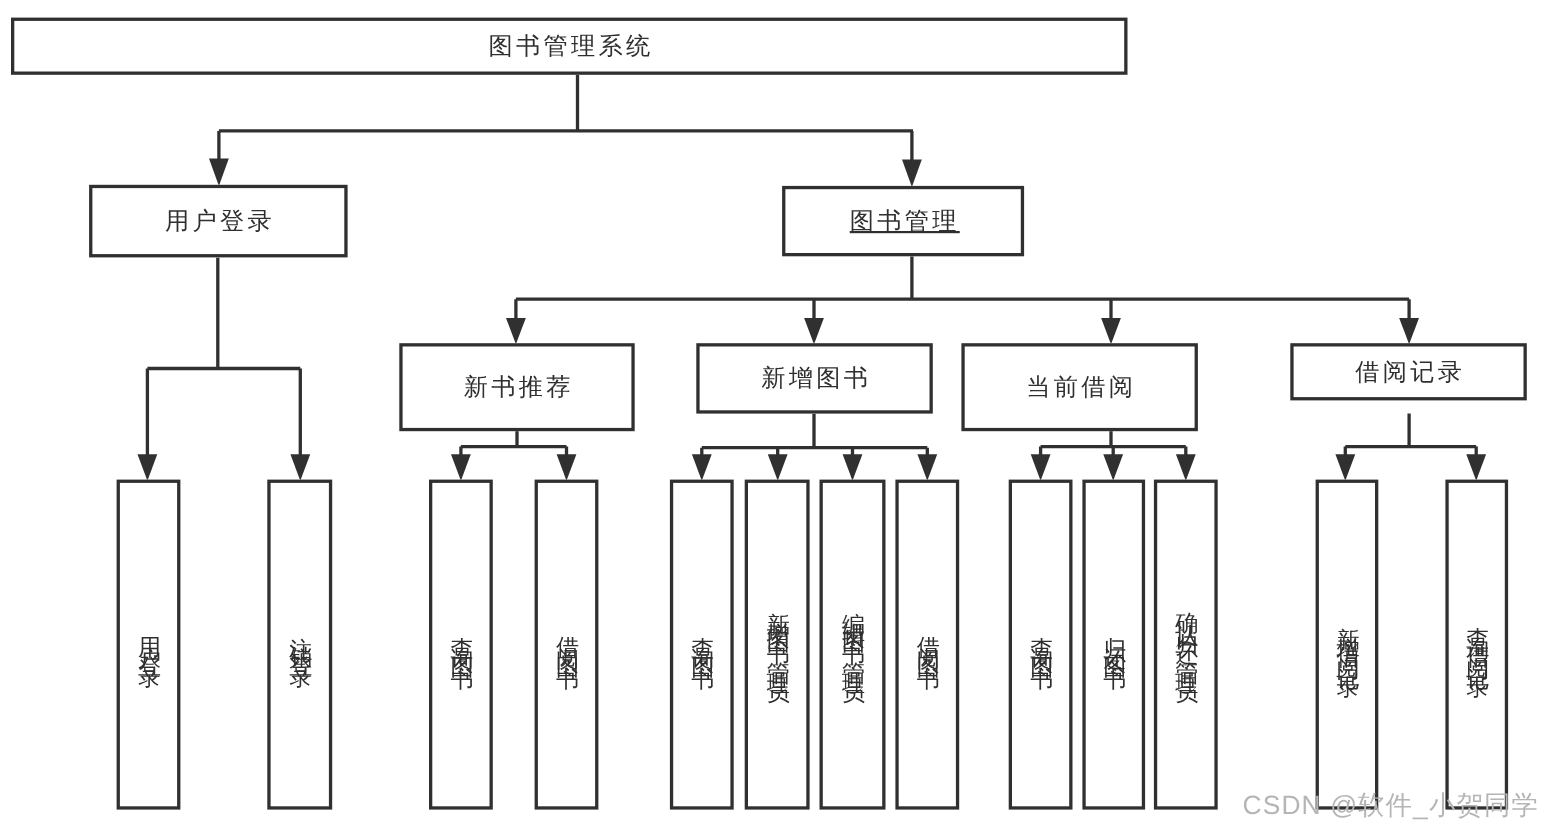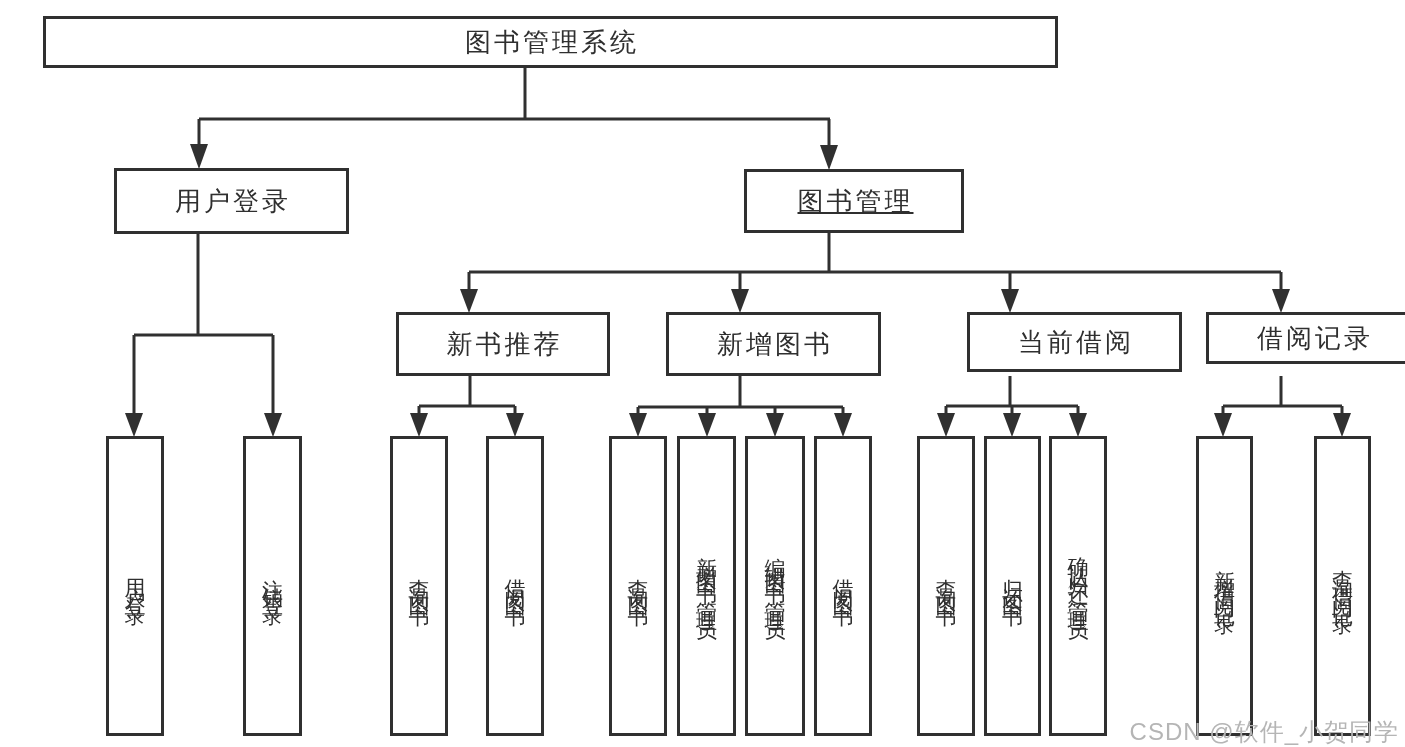--- a/index.html
+++ b/index.html
@@ -39,24 +39,23 @@
     position: absolute;
     background: var(--background);
     border: 3px solid var(--line);
     color: var(--text);
     display: flex;
     align-items: center;
     justify-content: center;
     z-index: 1;
   }
   .h-node {
-    font-size: 26px;
+    font-size: 22px;
     letter-spacing: 3px;
     padding-left: 3px; 
-    margin-left: 33px;
   }
   .v-node {
     font-size: 21px;
     writing-mode: vertical-rl;
     text-orientation: mixed;
     letter-spacing: 9px;
     padding-bottom: 12px;
   }
 
   .watermark {
@@ -120,23 +119,23 @@
       <polygon points="1223,437 1214,413 1232,413"></polygon>
       <polygon points="1342,437 1333,413 1351,413"></polygon>
     </g>
   </svg>
 
   <div class="node h-node" style="left:10px; top:16px; width:1015px; height:52px;">图书管理系统</div>
 
   <div class="node h-node" style="left:81px; top:168px; width:235px; height:66px;">用户登录</div>
   <div class="node h-node" style="left:711px; top:169px; width:220px; height:64px;text-decoration:underline;">图书管理</div>
 
-  <div class="node h-node" style="left:363px; top:312px; width:214px; height:64px;">新书推荐</div>
+  <div class="node h-node" style="left:363px; top:312px; width:214px; height:80px;">新书推荐</div>
   <div class="node h-node" style="left:633px; top:312px; width:215px; height:64px;">新增图书</div>
-  <div class="node h-node" style="left:934px; top:312px; width:215px; height:60px;">当前借阅</div>
+  <div class="node h-node" style="left:874px; top:312px; width:215px; height:80px;">当前借阅</div>
   <div class="node h-node" style="left:1173px; top:312px; width:215px; height:52px;">借阅记录</div>
 
   <div class="node v-node" style="left:106px; top:436px; width:58px; height:300px;">用户登录</div>
   <div class="node v-node" style="left:243px; top:436px; width:59px; height:300px;">注销登录</div>
 
   <div class="node v-node" style="left:390px; top:436px; width:58px; height:300px;">查询图书</div>
   <div class="node v-node" style="left:486px; top:436px; width:58px; height:300px;">借阅图书</div>
 
   <div class="node v-node" style="left:609px; top:436px; width:58px; height:300px;">查询图书</div>
   <div class="node v-node" style="left:677px; top:436px; width:59px; height:300px;">新增图书（管理员）</div>

